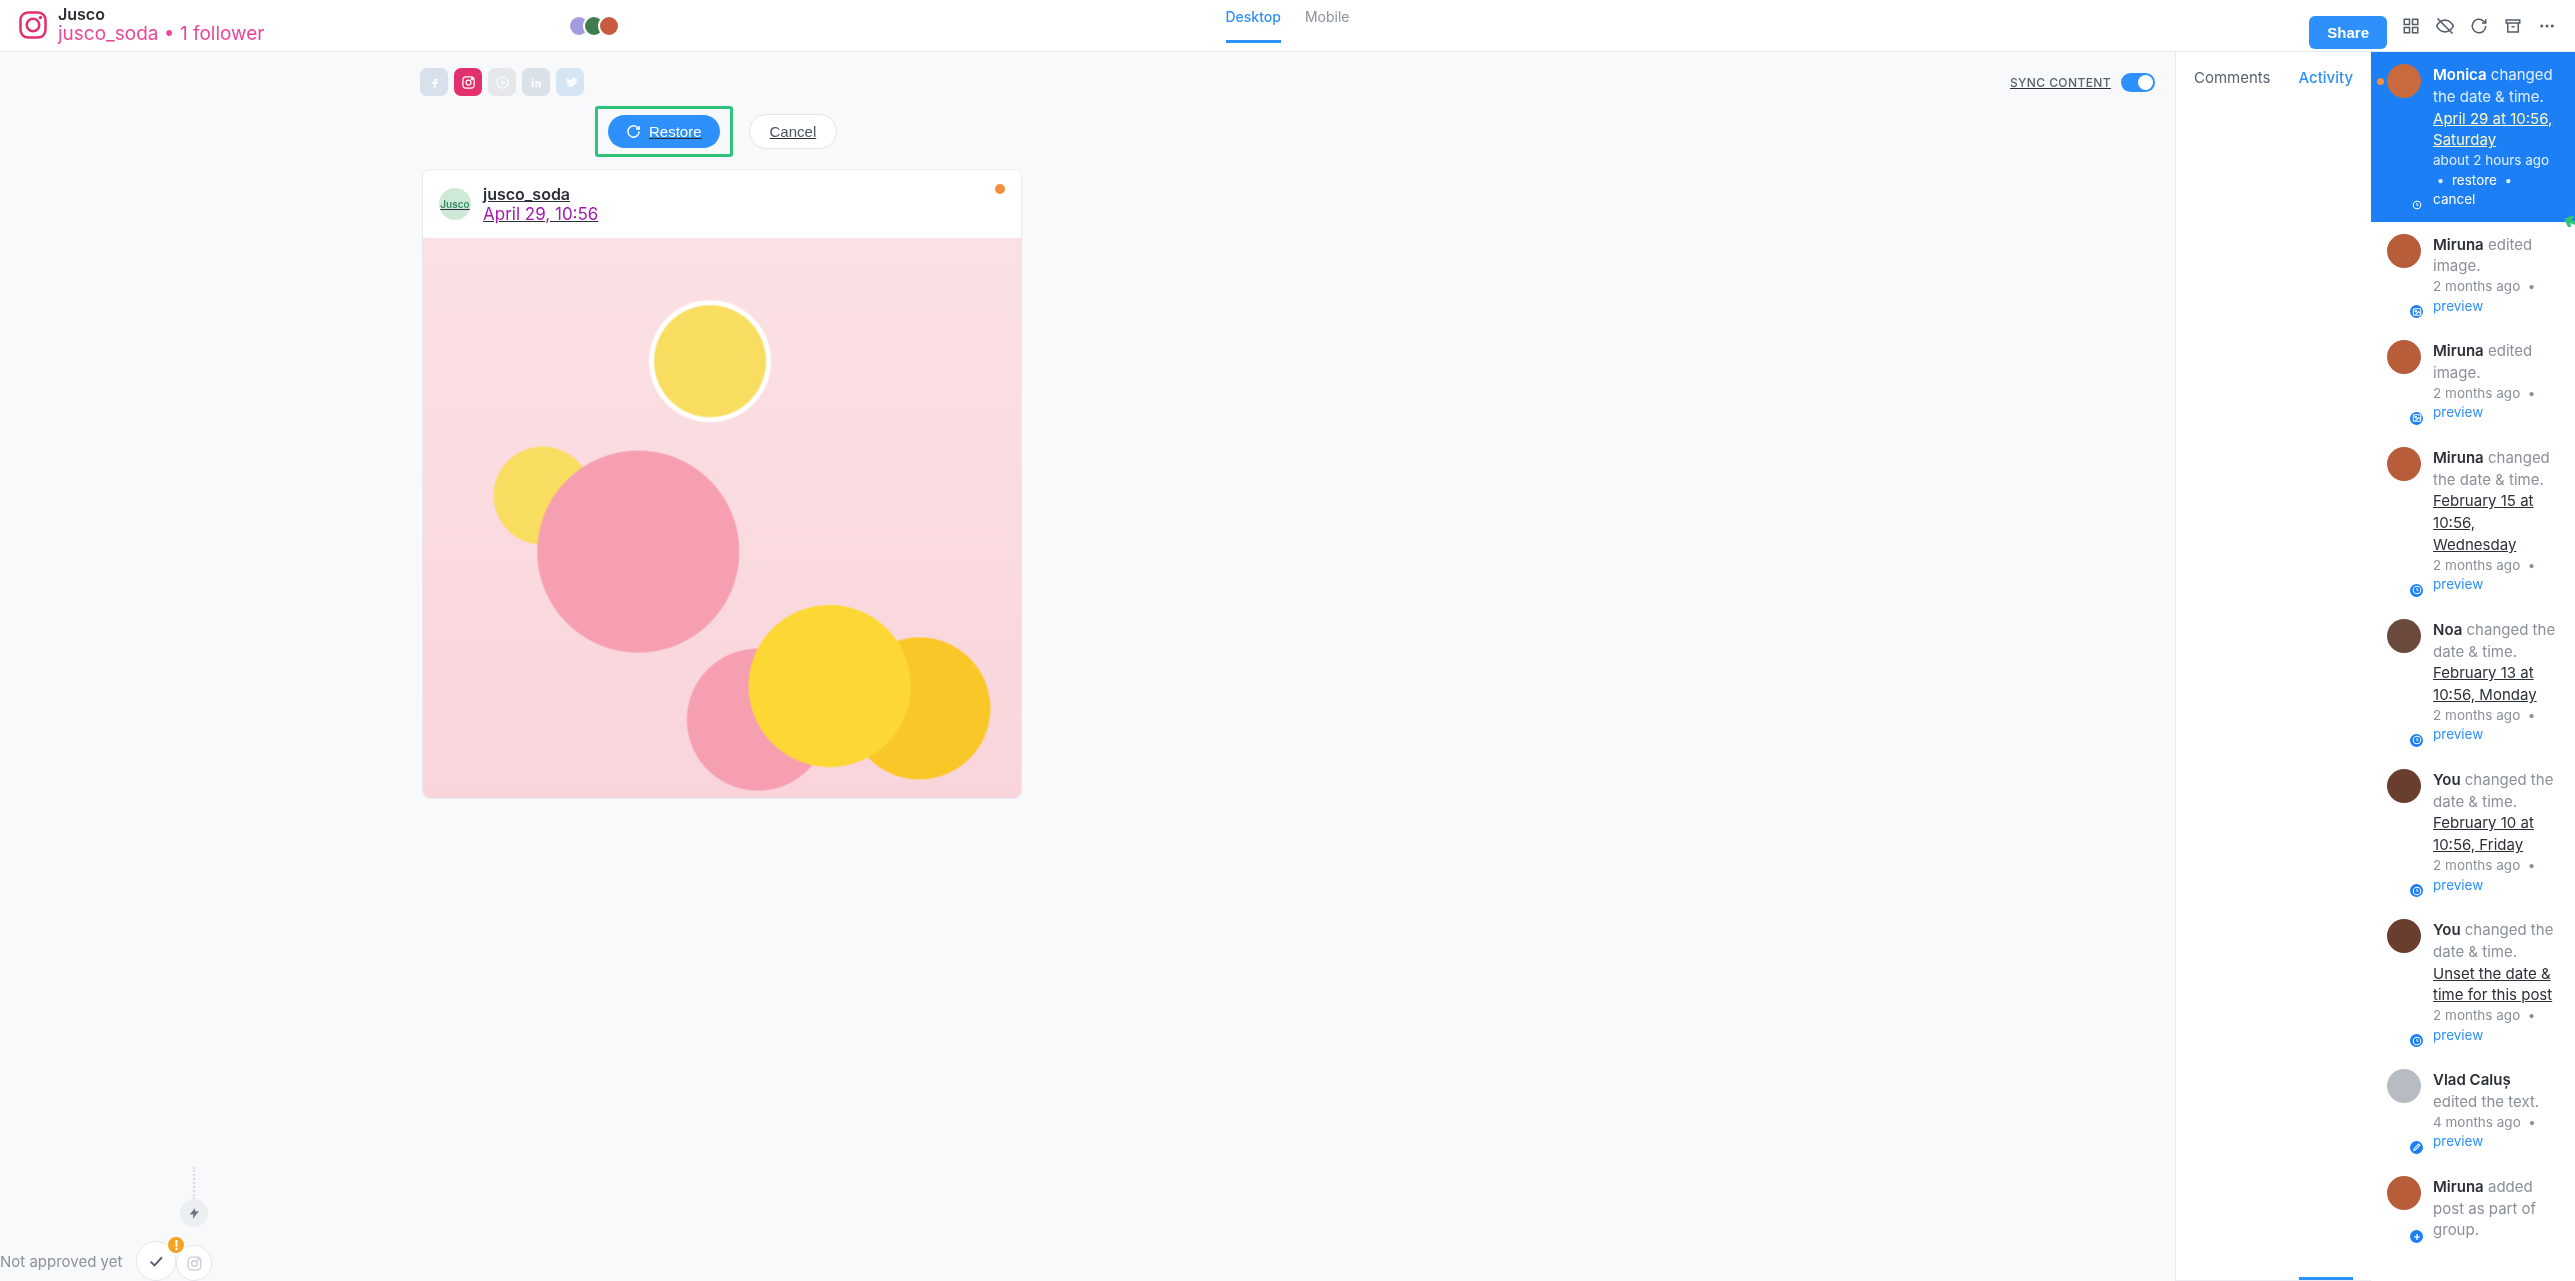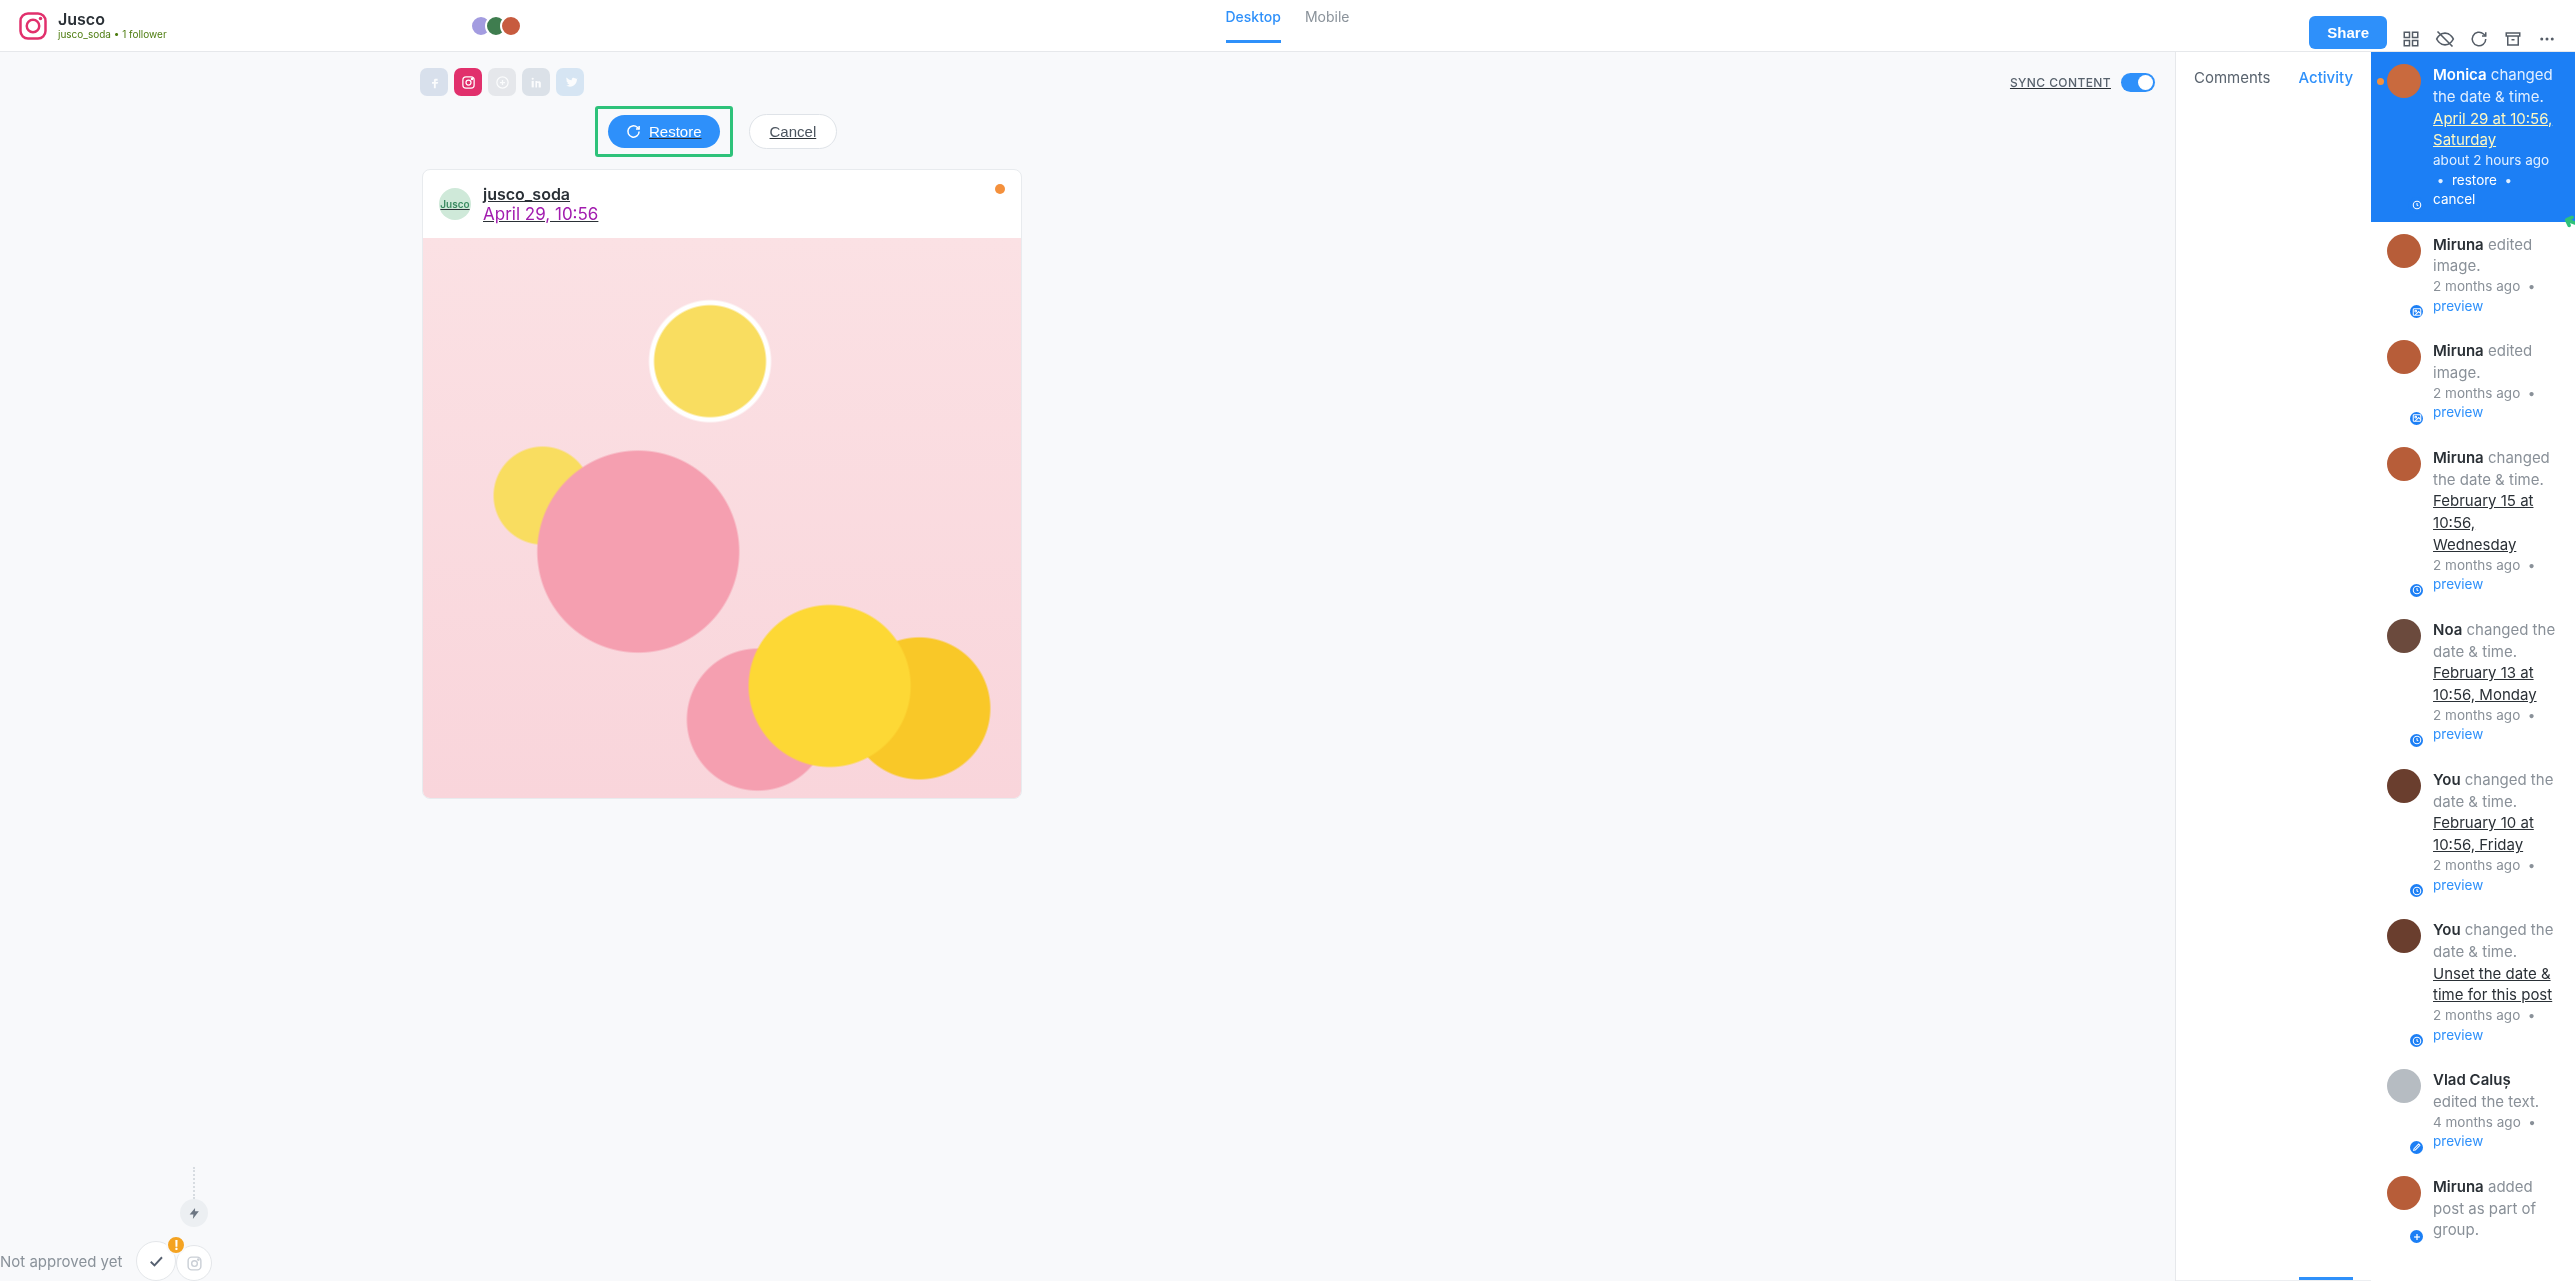--- a/index.html
+++ b/index.html
@@ -30,21 +30,21 @@
     background:#fff;
     position:relative;
   }
   .brand-block { display:flex; align-items:center; gap:10px; }
   .ig-logo {
     width:30px;height:30px;border-radius:8px;
     display:flex;align-items:center;justify-content:center;
   }
   .brand-text { line-height:1.1; }
   .brand-name { font-weight:600; font-size:16px; }
-  .brand-sub { font-size:10px; color: #4d7c0f; }
+  .brand-sub { font-size:19px; color: #ec4899; }
 
   .member-avatars {
     display:flex;
     margin-left:310px;
   }
   .member-avatars .av {
     width:22px;height:22px;border-radius:50%;border:2px solid #fff;
     margin-left:-7px;
   }
 
@@ -52,21 +52,21 @@
     position:absolute;
     left:50%;
     transform:translateX(-50%);
     display:flex;
     gap:24px;
     font-size:14px;
   }
   .tab-item { padding-bottom:15px; border-bottom:3px solid transparent; color:#8a929a; cursor:pointer;}
   .tab-item.active { color: var(--accent); border-bottom-color: var(--accent); font-weight:500;}
 
-  .topbar-right { margin-left:auto; display:flex; align-items:flex-end; gap:14px;margin-top:13px; }
+  .topbar-right { margin-left:auto; display:flex; align-items:flex-start; gap:14px;margin-top:13px; }
   .share-btn {
     background: var(--accent);
     color:#fff;
     border:none;
     border-radius:6px;
     font-weight:600;
     font-size:15px;
     padding:8px 18px;
     cursor:pointer;
   }

